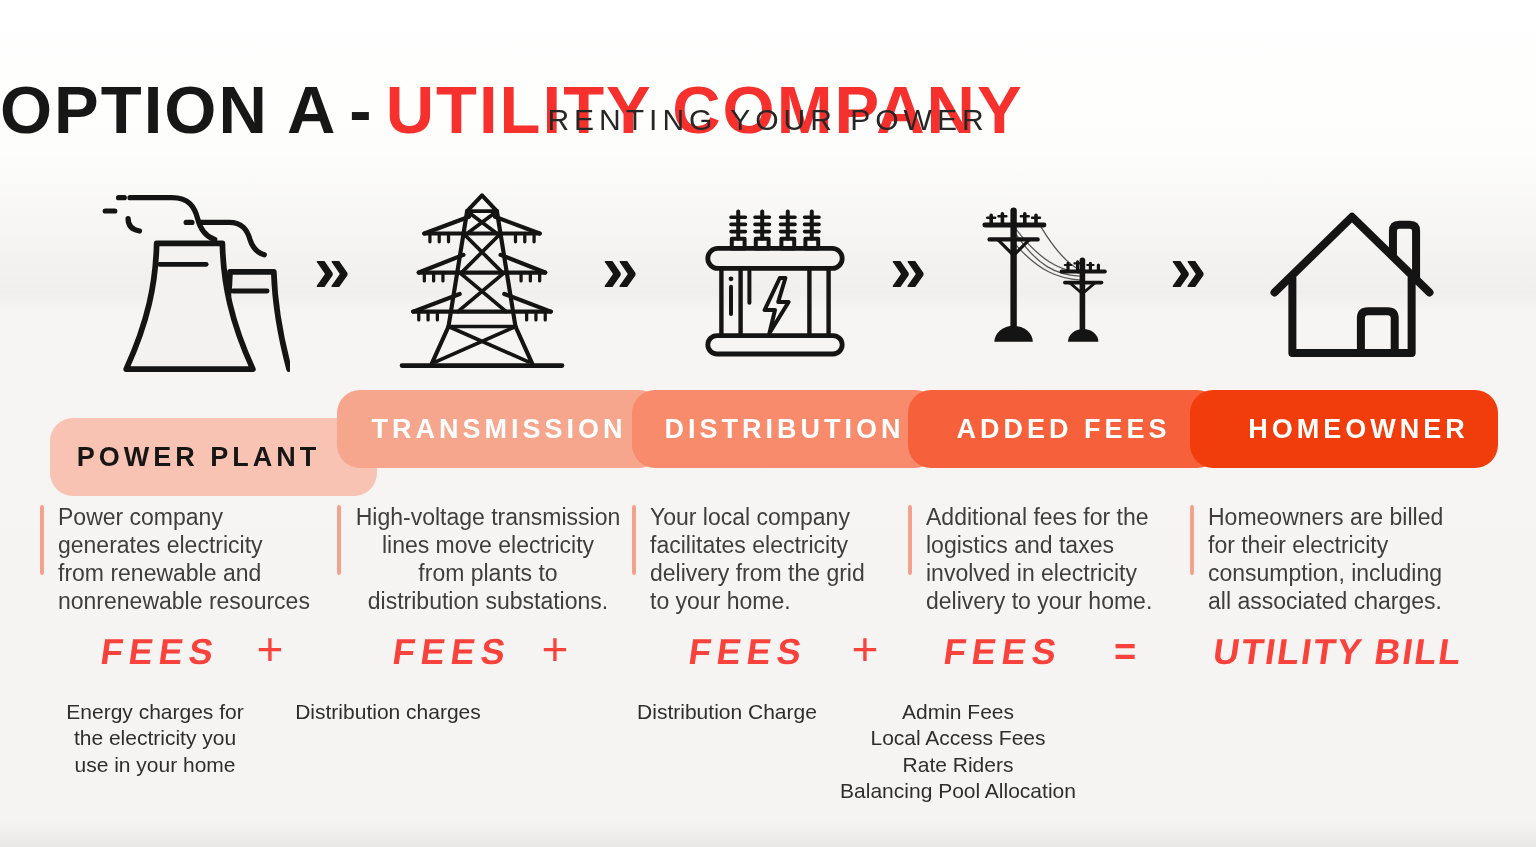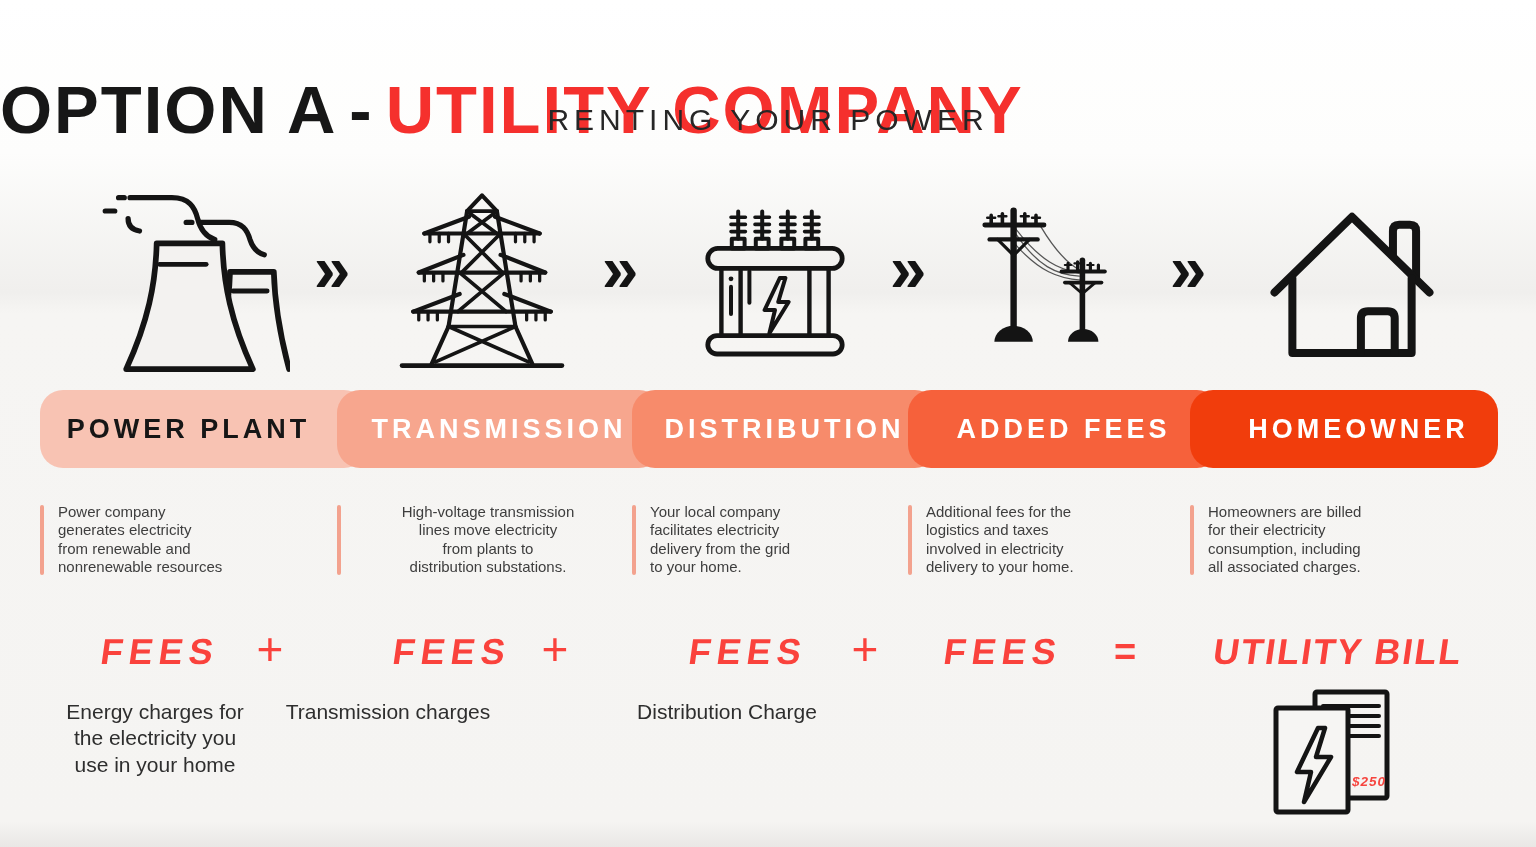--- a/index.html
+++ b/index.html
@@ -18,35 +18,35 @@
   
   .icon-slot{position:absolute;top:183px;width:200px;height:192px;display:flex;align-items:flex-end;justify-content:center;}
   .slot-1{left:90px;}  .slot-2{left:382px;} .slot-3{left:675px;} .slot-4{left:952px;} .slot-5{left:1252px;}
   .icon-slot svg{display:block;}
   .flow-arrow{position:absolute;top:236px;transform:translateX(-50%);
     font-size:66px;font-weight:700;color:#141414;line-height:1;}
   .arrow-1{left:332px;} .arrow-2{left:620px;} .arrow-3{left:908px;} .arrow-4{left:1188px;}
   
   .bar{position:absolute;top:390px;height:78px;border-radius:23px;display:flex;align-items:center;justify-content:center;}
   .bar span{font-size:27px;font-weight:650;letter-spacing:4px;white-space:nowrap;}
-  .bar-1{left:40px;width:327px;z-index:1;}
+  .bar-1{left:50px;width:327px;z-index:1;margin-top:28px;}
   .bar-2{left:337px;width:325px;z-index:2;}
   .bar-3{left:632px;width:306px;z-index:3;}
   .bar-4{left:908px;width:312px;z-index:4;}
   .bar-5{left:1190px;width:308px;z-index:5;}
   .bar-1 span,.bar-2 span,.bar-3 span,.bar-4 span{padding-right:30px;}
   .bar-1 span{color:#161616;}
   .bar-2 span,.bar-3 span,.bar-4 span,.bar-5 span{color:#ffffff;margin-left:29px;}
   
   .desc{position:absolute;top:503px;}
   .desc-1{left:40px;width:288px;} .desc-2{left:337px;width:284px;text-align:center;}
   .desc-3{left:632px;width:262px;} .desc-4{left:908px;width:264px;}
   .desc-5{left:1190px;width:276px;}
   .desc .divider{position:absolute;left:0;top:2px;width:4px;height:70px;background:#f3a28e;border-radius:2px;}
-  .desc p{margin:0;padding-left:18px;font-size:15px;line-height:1.22;color:#3e3e3e;white-space:pre-line;}
+  .desc p{margin:0;padding-left:18px;font-size:23px;line-height:1.22;color:#3e3e3e;white-space:pre-line;}
   
   .fees-label{position:absolute;top:631px;transform:translateX(-50%) skewX(-8deg);
     font-size:36px;font-weight:700;letter-spacing:6px;color:var(--fees-red,#fa423c);white-space:nowrap;}
   .fees-1{left:160px;} .fees-2{left:452px;} .fees-3{left:748px;} .fees-4{left:1003px;}
   .fees-5{left:1338px;letter-spacing:2px;}
   .operator{position:absolute;transform:translateX(-50%);color:var(--fees-red,#fa423c);line-height:1;}
   .op-plus{top:626px;font-size:46px;font-weight:400;}
   .op-eq{top:633px;font-size:38px;font-weight:600;}
   .op-1{left:270px;} .op-2{left:555px;} .op-3{left:865px;} .op-4{left:1125px;}
   
@@ -218,26 +218,21 @@
   <div class="operator op-plus op-2">+</div>
   <div class="fees-label fees-3">FEES</div>
   <div class="operator op-plus op-3">+</div>
   <div class="fees-label fees-4">FEES</div>
   <div class="operator op-eq op-4">=</div>
   <div class="fees-label fees-5">UTILITY BILL</div>
 
   <div class="detail det-1">Energy charges for
 the electricity you
 use in your home</div>
-  <div class="detail det-2">Transmission charges</div>
+  <div class="detail det-2">Distribution charges</div>
   <div class="detail det-3">Distribution Charge</div>
-
-  <div class="bill">
-    <svg width="132" height="132" viewBox="0 0 132 132" fill="none" stroke="#141414" stroke-width="5" stroke-linecap="round" stroke-linejoin="round">
-      <rect x="53" y="6" width="72" height="106" rx="2"></rect>
-      <path d="M61 20 H117 M61 30 H117 M61 40 H117 M61 50 H117" stroke-width="4"></path>
-      <rect x="14" y="22" width="72" height="104" rx="2" fill="#f6f5f3"></rect>
-      <path d="M56 42 L35 86 H49 L42 116 L69 71 H54 L63 42 Z" stroke-width="4.5"></path>
-    </svg>
-    <span class="amount">$250</span>
-  </div>
+  <div class="detail det-4">Admin Fees
+Local Access Fees
+Rate Riders
+Balancing Pool Allocation</div>
+
 
 </div>
 
 </body></html>

